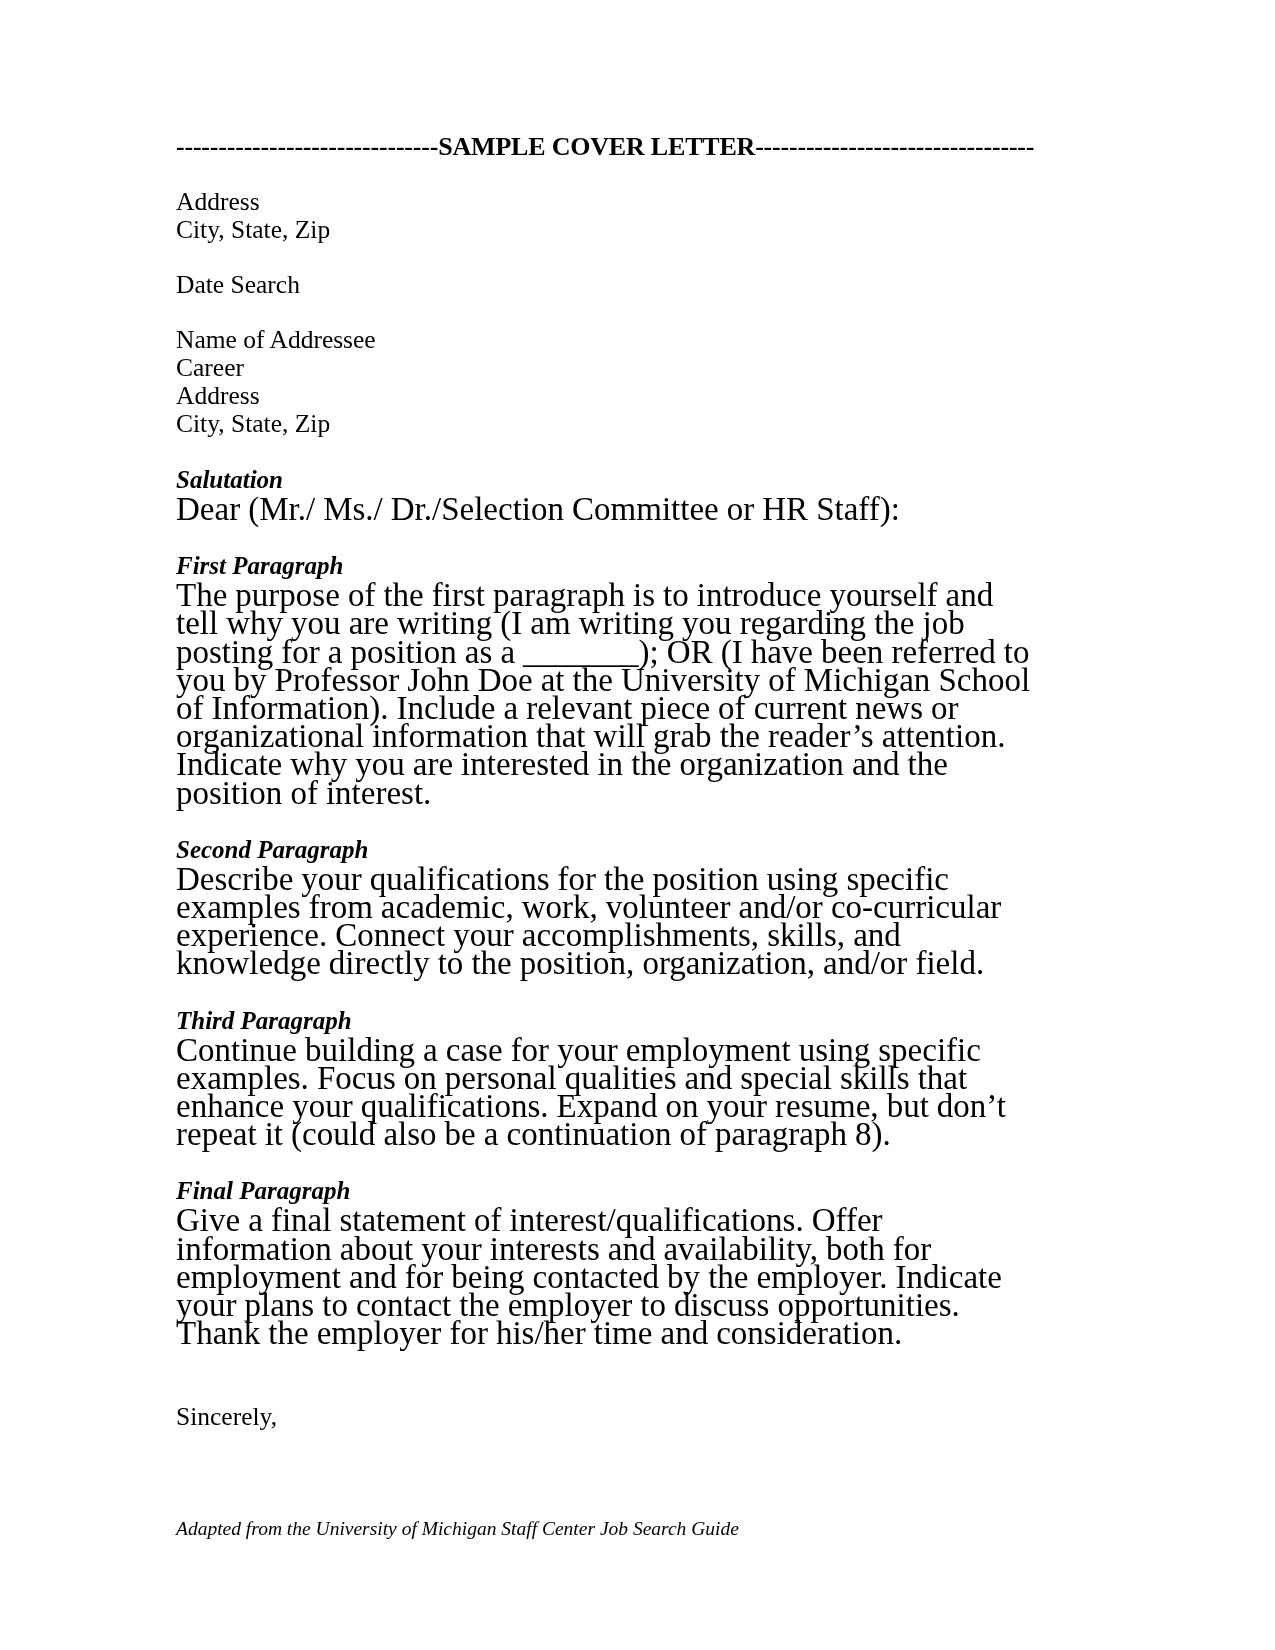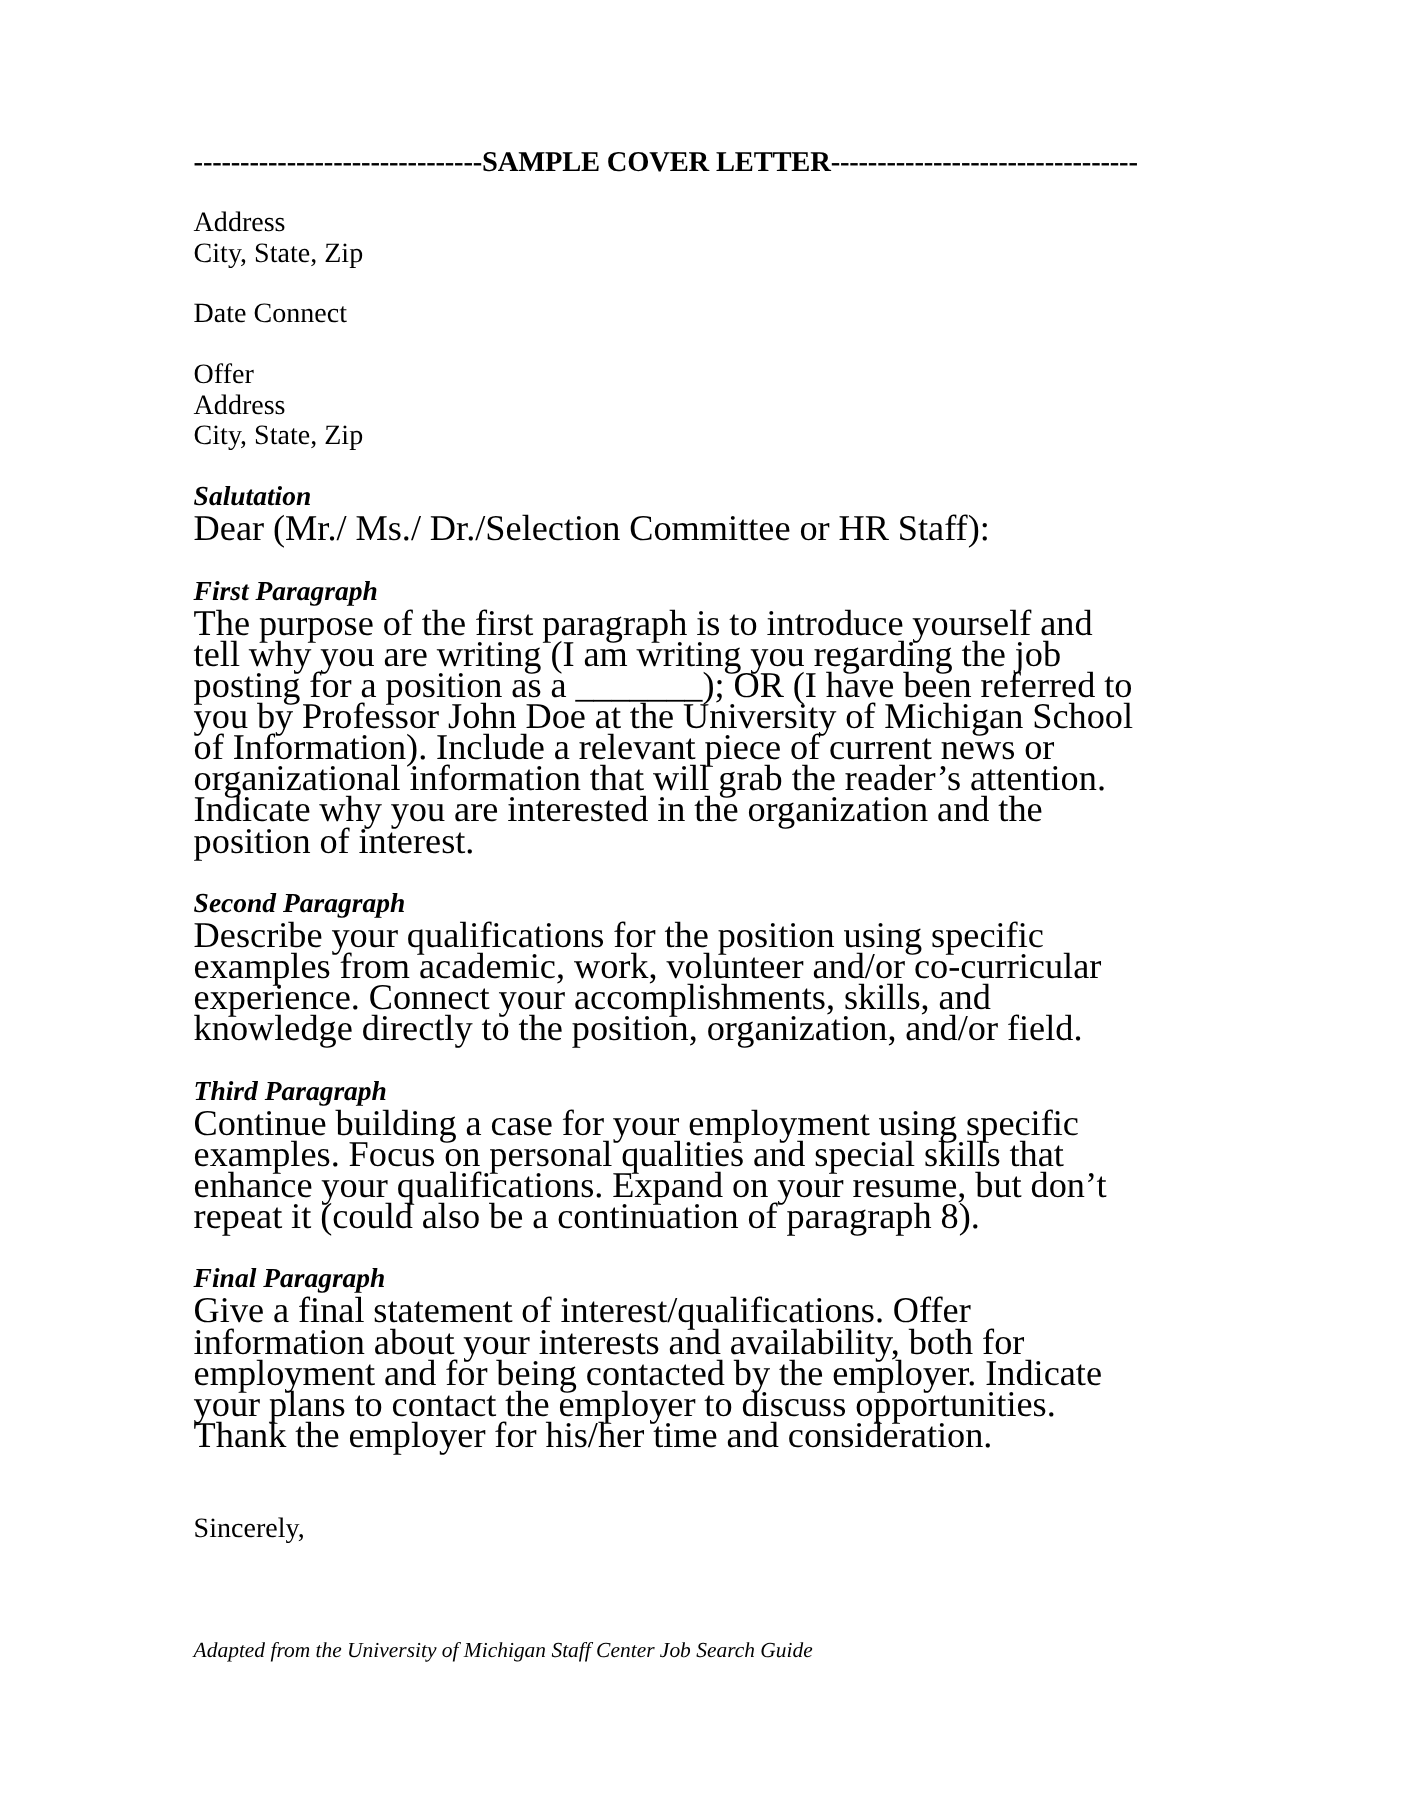--- a/index.html
+++ b/index.html
@@ -87,27 +87,28 @@
     <div class="doc-title"><span>-------------------------------</span><span>SAMPLE COVER LETTER</span><span>---------------------------------</span></div>
 
     <div class="block">
       <div class="line">Address</div>
       <div class="line">City, State, Zip</div>
     </div>
 
     <div class="gap"></div>
 
     <div class="block">
-      <div class="line">Date Connect</div>
+      <div class="line">Date Search</div>
     </div>
 
     <div class="gap"></div>
 
     <div class="block">
-      <div class="line">Offer</div>
+      <div class="line">Name of Addressee</div>
+      <div class="line">Career</div>
       <div class="line">Address</div>
       <div class="line">City, State, Zip</div>
     </div>
 
     <div class="gap"></div>
 
     <div class="block">
       <div class="heading">Salutation</div>
       <div class="para">Dear (Mr./ Ms./ Dr./Selection Committee or HR Staff):</div>
     </div>

